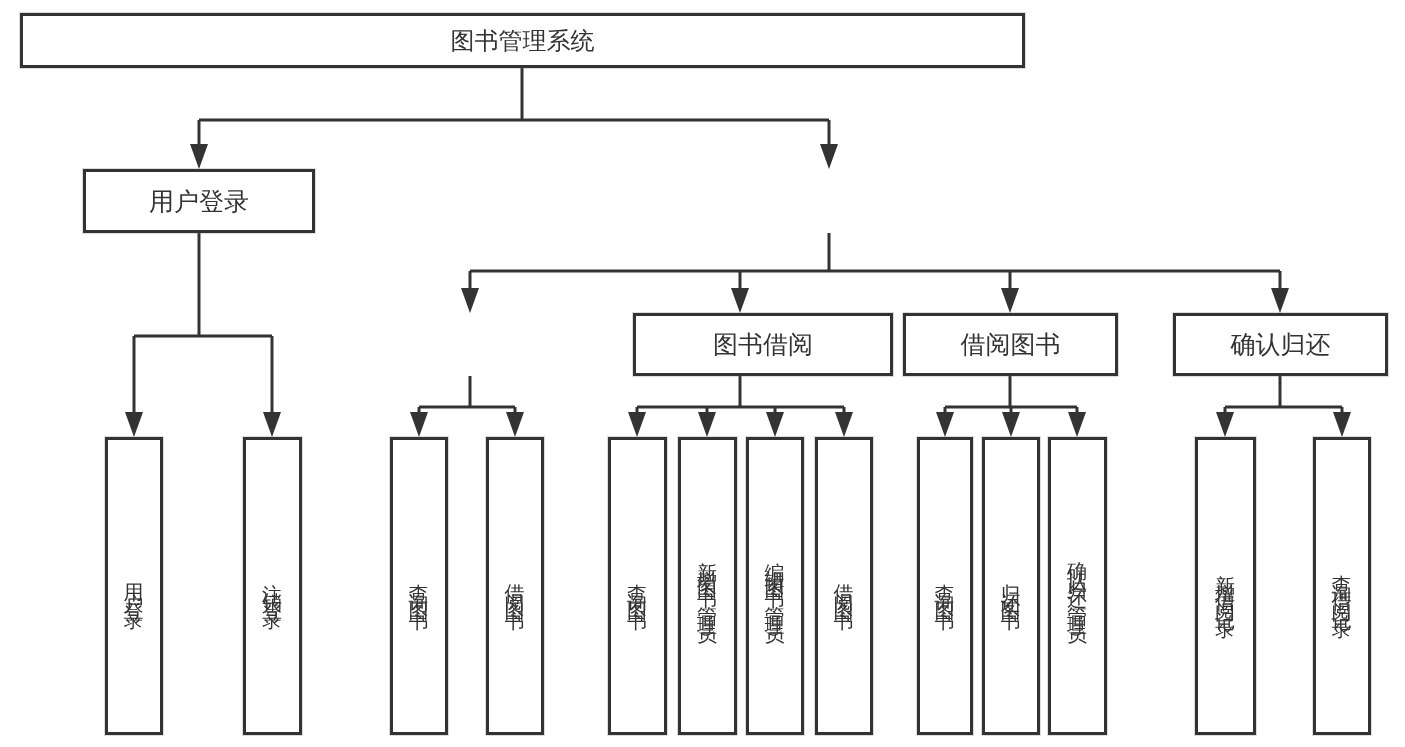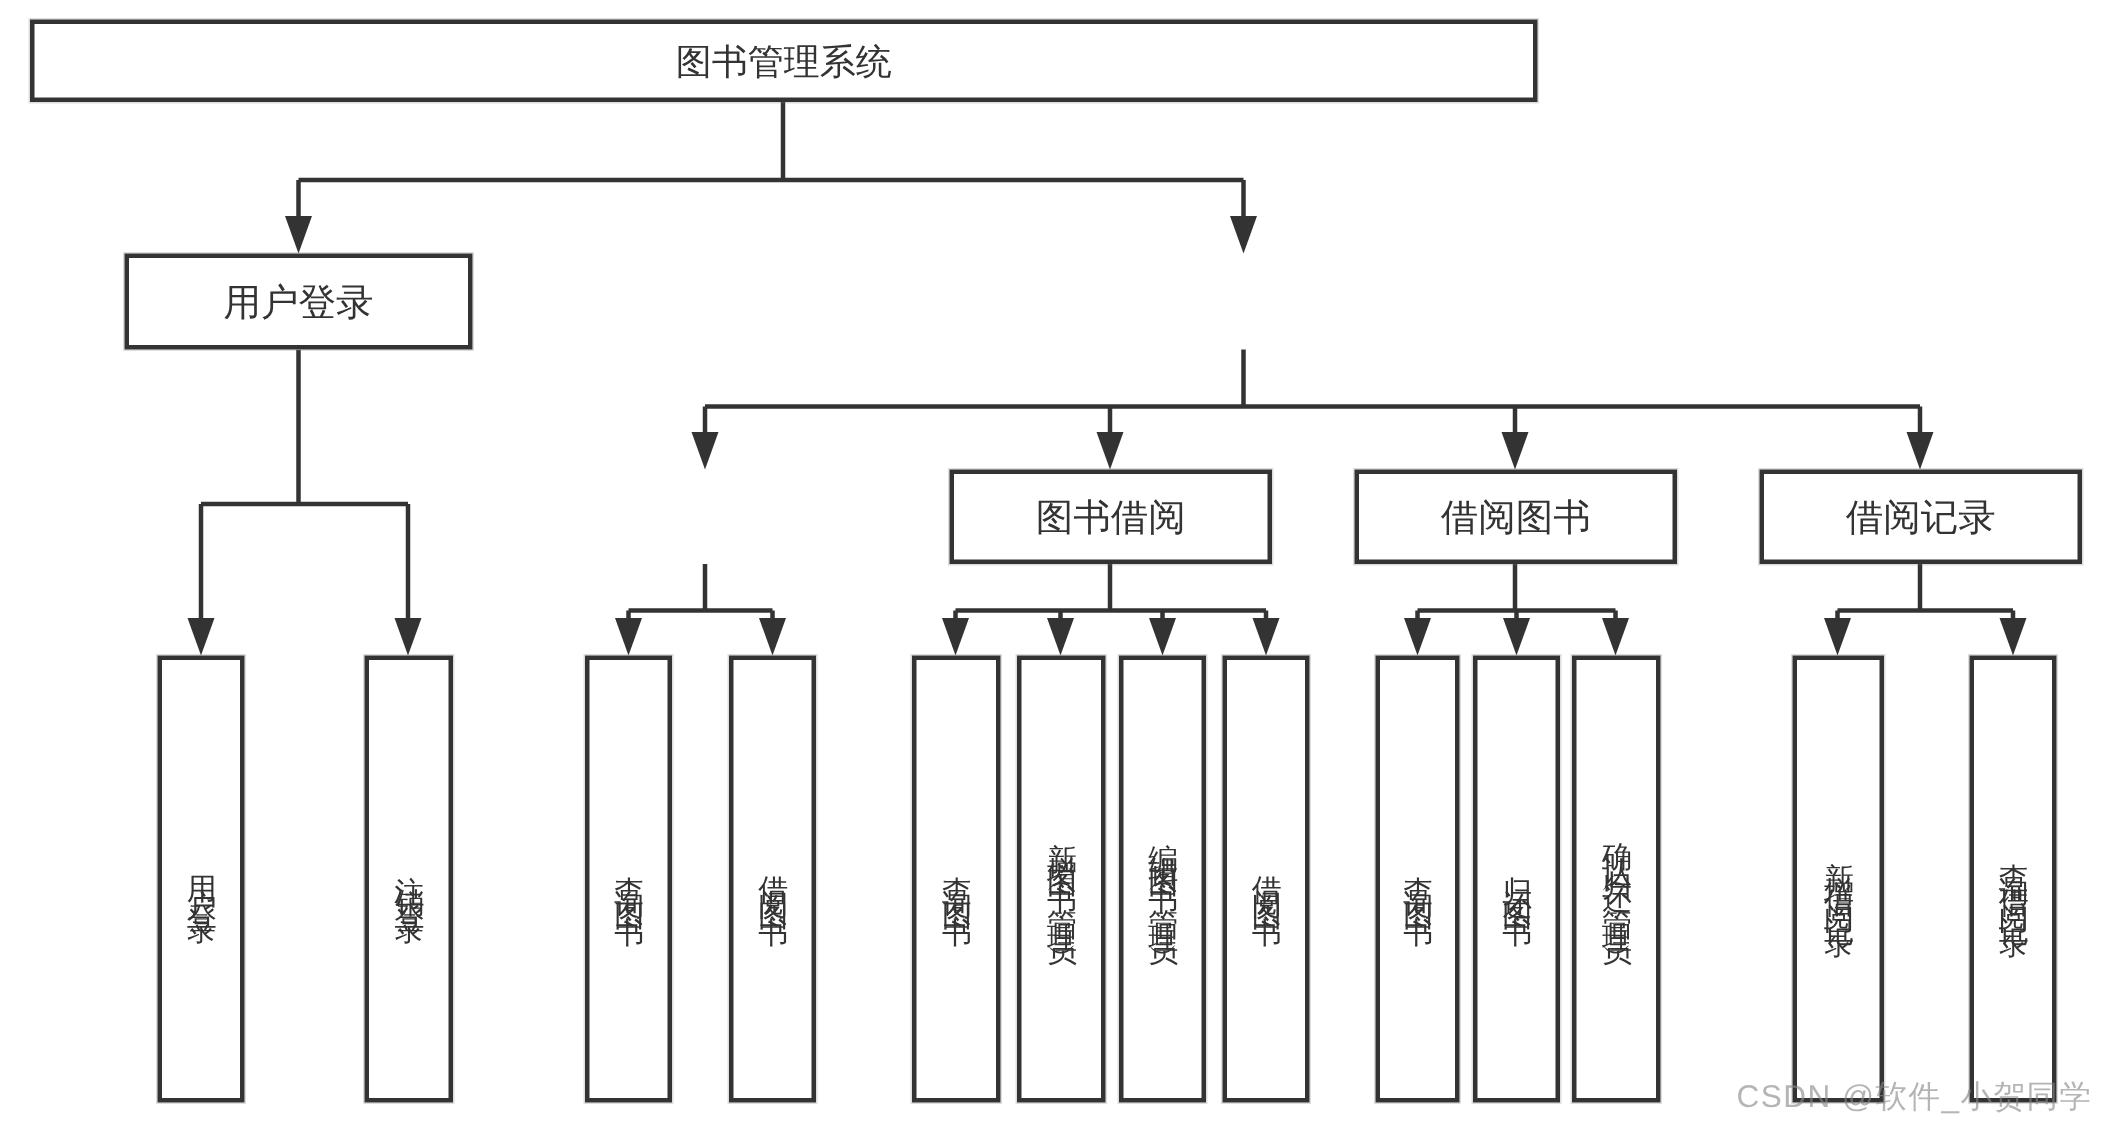--- a/index.html
+++ b/index.html
@@ -122,28 +122,28 @@
   </svg>
 
   <div class="box root-box" style="left:20px;top:13px;width:1005px;height:55px">
     <span>图书管理系统</span>
   </div>
 
   <div class="box l2-box" style="left:83px;top:169px;width:232px;height:64px">
     <span>用户登录</span>
   </div>
 
-  <div class="box l3-box" style="left:633px;top:313px;width:215px;height:63px">
+  <div class="box l3-box" style="left:633px;top:313px;width:260px;height:63px">
     <span>图书借阅</span>
   </div>
   <div class="box l3-box" style="left:903px;top:313px;width:215px;height:63px">
     <span>借阅图书</span>
   </div>
   <div class="box l3-box" style="left:1173px;top:313px;width:215px;height:63px">
-    <span>借阅记录</span>
+    <span>确认归还</span>
   </div>
 
   <div class="box leaf-box" style="left:105px;top:437px;width:58px;height:298px">
     <span class="vtext">用户登录</span>
   </div>
   <div class="box leaf-box" style="left:243px;top:437px;width:59px;height:298px">
     <span class="vtext">注销登录</span>
   </div>
 
   <div class="box leaf-box" style="left:390px;top:437px;width:58px;height:298px">
@@ -176,15 +176,14 @@
     <span class="vtext">确认归还（管理员）</span>
   </div>
 
   <div class="box leaf-box" style="left:1195px;top:437px;width:61px;height:298px">
     <span class="vtext">新增借阅记录</span>
   </div>
   <div class="box leaf-box" style="left:1313px;top:437px;width:58px;height:298px">
     <span class="vtext">查询借阅记录</span>
   </div>
 
-  <div class="watermark">CSDN @软件_小贺同学</div>
 
 </div>
 
 </body></html>

